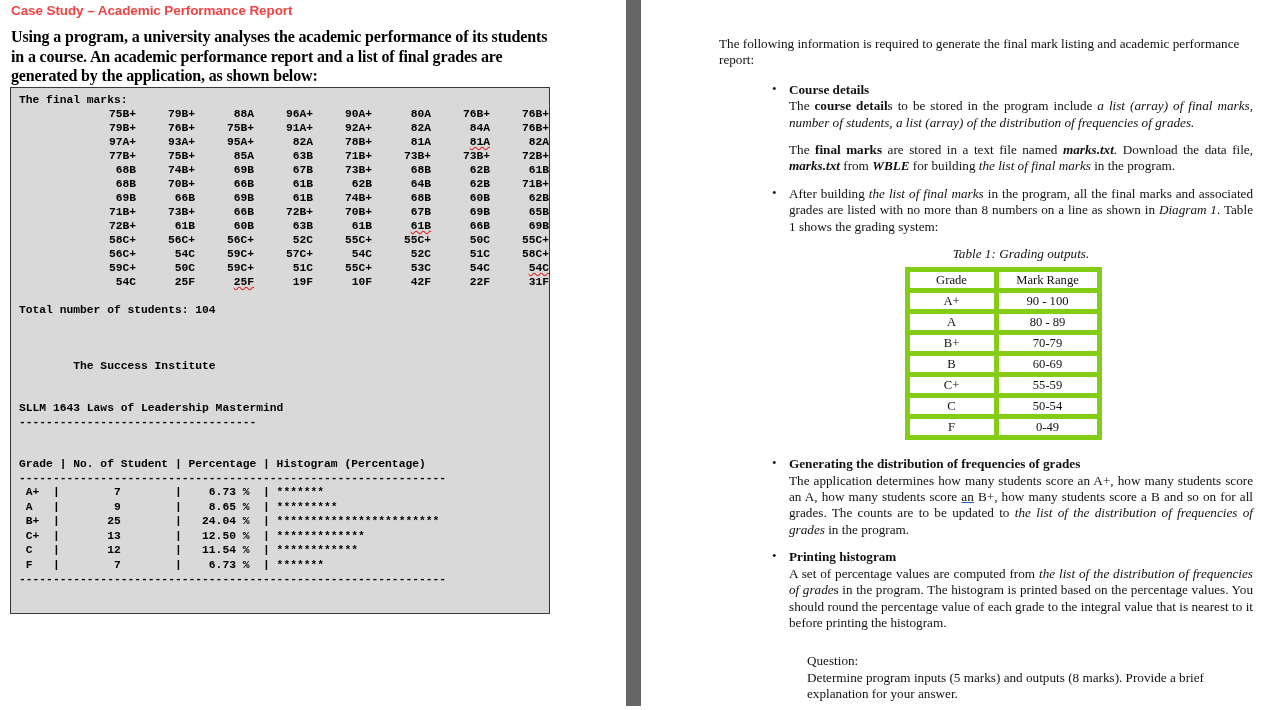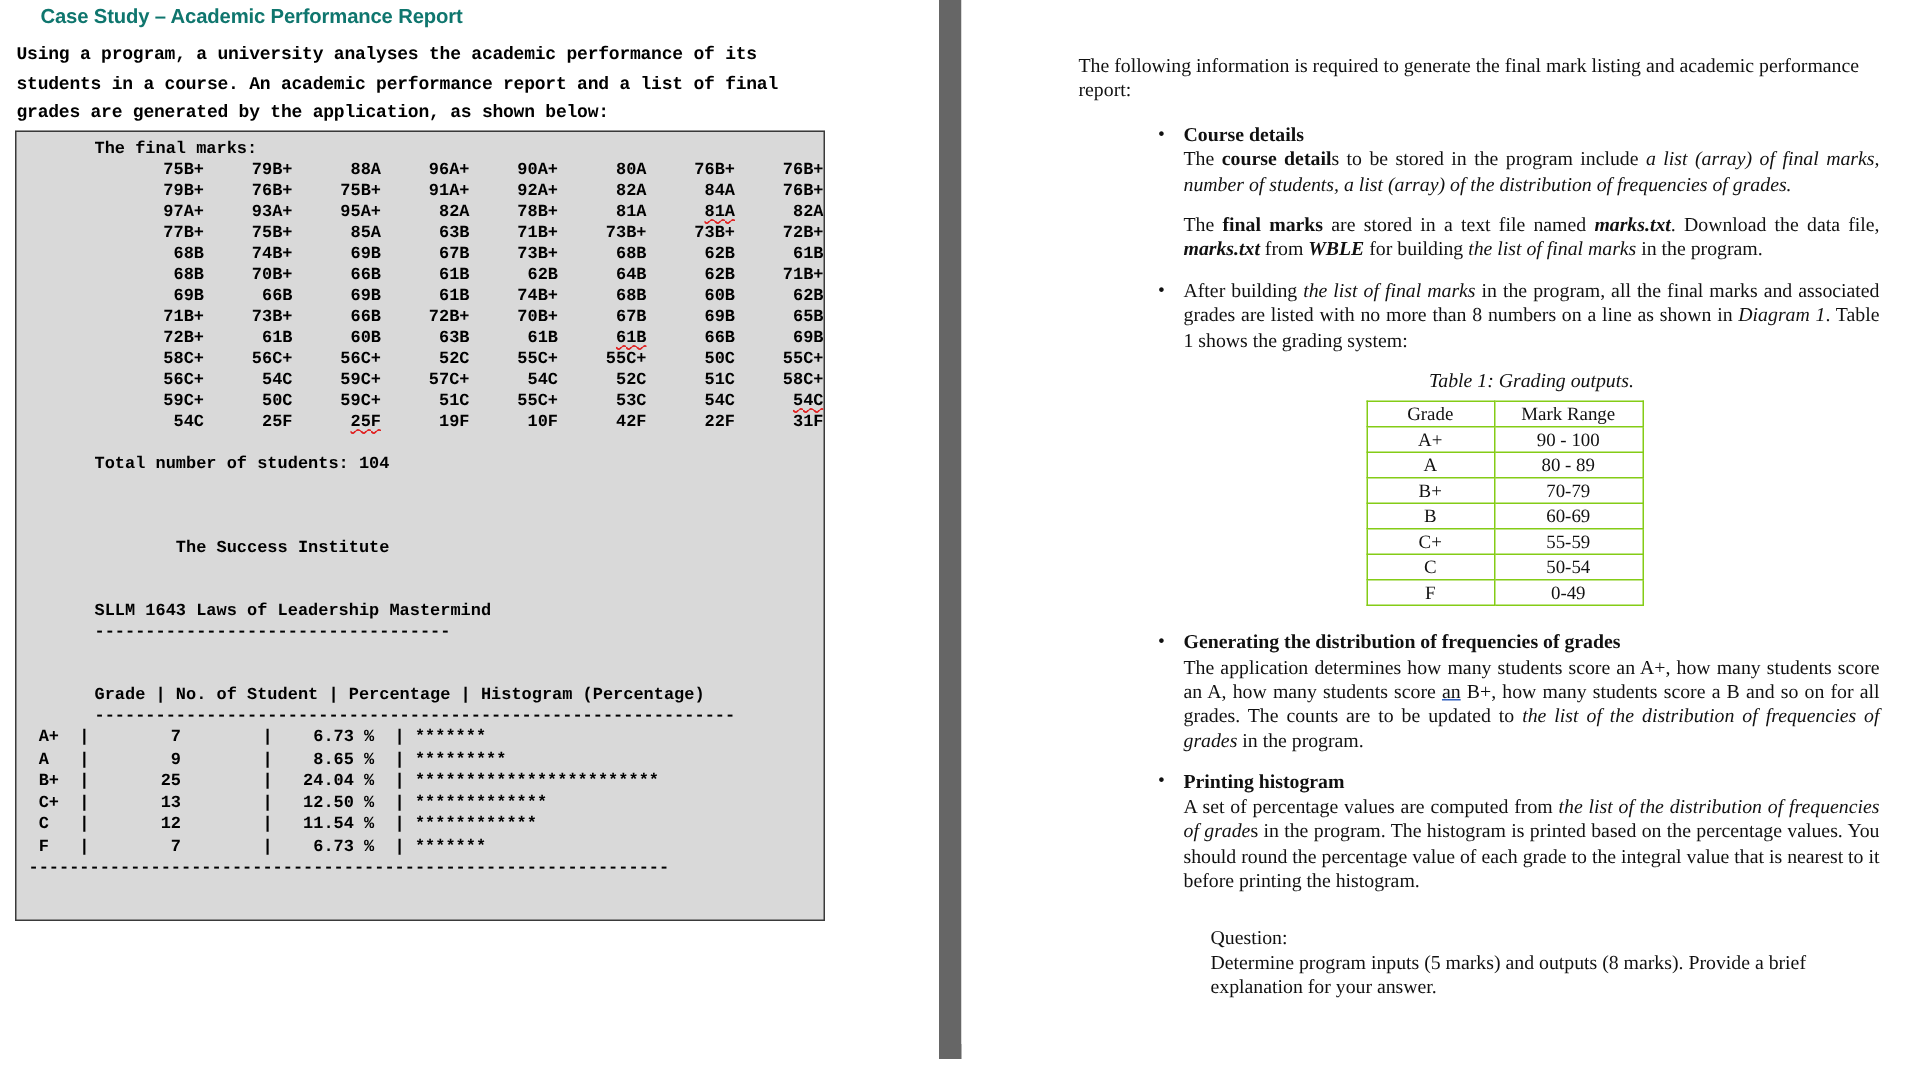--- a/index.html
+++ b/index.html
@@ -25,32 +25,31 @@
     box-sizing: border-box;
   }
 
   #case-study-title {
     position: absolute;
     left: 11px;
     top: 3px;
     font-family: "Liberation Sans", sans-serif;
     font-size: 13.5px;
     font-weight: bold;
-    color: #0f766e;
+    color: #ef4444;
     letter-spacing: -0.1px;
-    margin-left: 16px;
   }
 
   #case-study-intro {
     position: absolute;
     left: 11px;
     top: 27px;
     width: 545px;
-    font-family: Liberation Mono, monospace;
-    font-size: 12px;
+    font-family: Liberation Serif, serif;
+    font-size: 16px;
     font-weight: bold;
     line-height: 19.5px;
     color: #000;
     letter-spacing: -0.15px;
   }
 
   
   #console-box {
     position: absolute;
     left: 10px;
@@ -73,21 +72,20 @@
   }
 
   .mono-line {
     white-space: pre;
     font-family: "Liberation Mono", monospace;
     font-size: 11.3px;
     font-weight: bold;
     line-height: 14px;
     color: #000;
     height: 14px;
-    margin-left: 44px;
   }
 
   .mono-line.blank { height: 14px; }
 
   
   #marks-grid {
     margin-top: 0px;
   }
   .marks-row {
     height: 14px;
@@ -215,21 +213,21 @@
     padding-left: 34px;
     margin-bottom: 16px;
   }
   table#grading-table {
     border-collapse: collapse;
     font-size: 12.6px;
     line-height: 14px;
   }
   table#grading-table td,
   table#grading-table th {
-    border: 1px solid #84cc16;
+    border: 5px solid #84cc16;
     padding: 1px 6px;
     text-align: center;
     font-weight: normal;
     font-family: "Liberation Serif", serif;
   }
   table#grading-table td.grade-col,
   table#grading-table th.grade-col { width: 72px; }
   table#grading-table td.range-col,
   table#grading-table th.range-col { width: 86px; }
 

